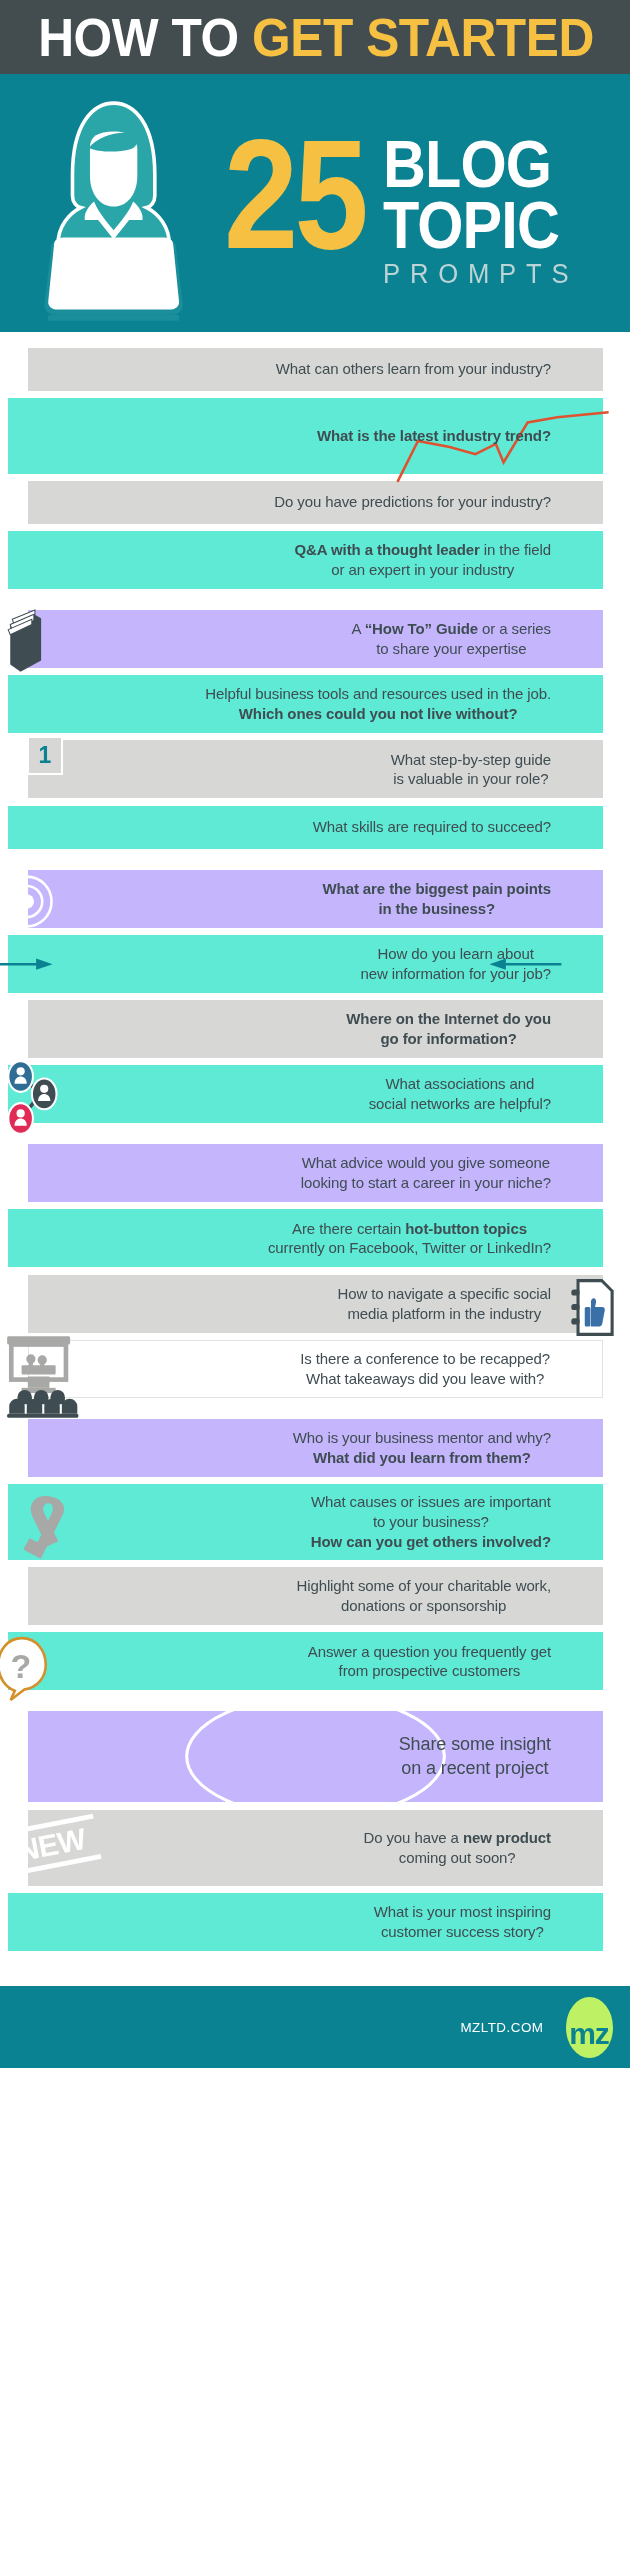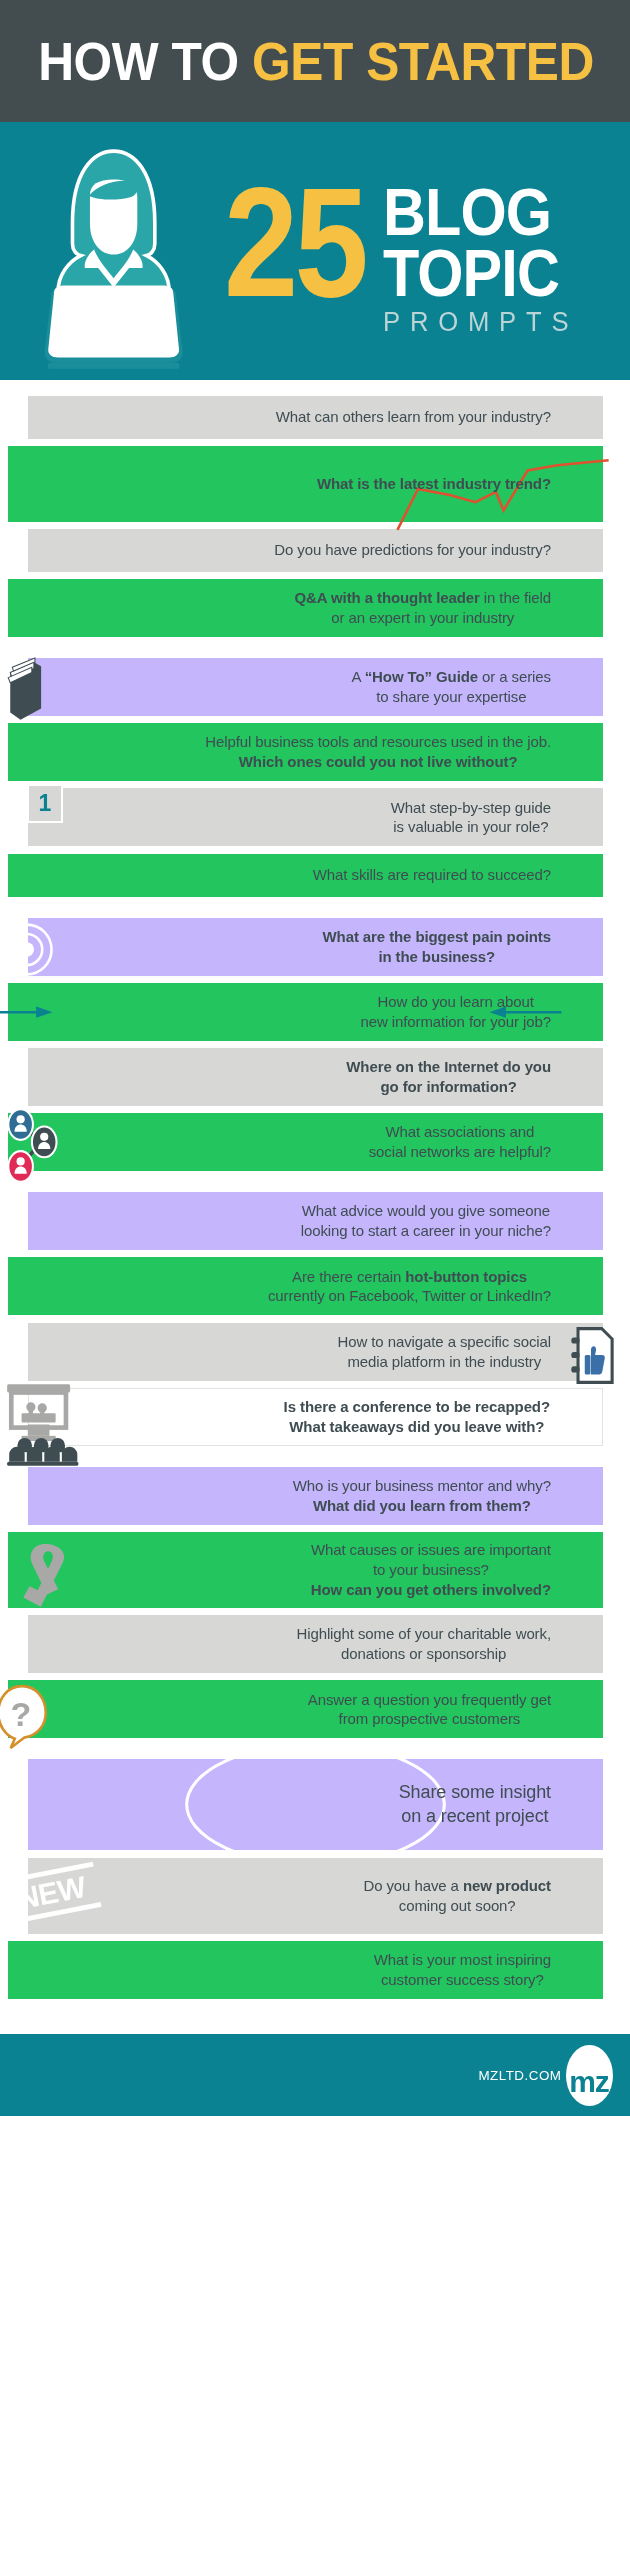--- a/index.html
+++ b/index.html
@@ -7,21 +7,21 @@
   body {
     width: 631px;
     font-family: "Liberation Sans", "DejaVu Sans", sans-serif;
     color: #3f4d52;
     -webkit-font-smoothing: antialiased;
   }
   .page { width: 631px; position: relative; background: #ffffff; }
 
   
   .topbar {
-    height: 122px;
+    height: 74px;
     background: #434d50;
     display: flex;
     align-items: center;
     justify-content: center;
   }
   .topbar-title {
     font-size: 54px;
     line-height: 1;
     font-weight: bold;
     letter-spacing: -0.5px;
@@ -86,52 +86,52 @@
   }
   .row .txt {
     font-size: 15px;
     line-height: 1.32;
     letter-spacing: -0.1px;
     position: relative;
     z-index: 3;
   }
   .row .txt b { font-weight: bold; }
   .bg-dark  { background: #d7d7d5; }
-  .bg-light { background: #22c55e; margin-left: 8px; }
+  .bg-light { background: #5eead4; margin-left: 8px; }
   .bg-mint  { background: #c4b5fd; margin-top: 21px; }
-  .bg-white { background: #ffffff; border: 0.5px solid #e3e3e1; font-weight: bold; }
+  .bg-white { background: #ffffff; border: 0.5px solid #e3e3e1; }
 
   .h-sm  { min-height: 43px; }
   .h-md  { min-height: 58px; }
   .h-lg  { min-height: 76px; }
   .h-xl  { min-height: 91px; }
 
   
   .deco { position: absolute; z-index: 1; pointer-events: none; }
 
   
   .footer {
     height: 82px;
     background: #0a8292;
     display: flex;
     align-items: center;
     justify-content: flex-end;
     padding-right: 18.5px;
-    gap: 4px;
+    gap: 22px;
     margin-top: 23px;
   }
   .footer-url {
     color: #ffffff;
     font-size: 13.4px;
     letter-spacing: 0.5px;
   }
   .mz-logo {
     width: 47px; height: 61px;
     border-radius: 50%;
-    background: #ffffff;
+    background: #bef264;
     display: flex; align-items: center; justify-content: center;
     position: relative;
   }
   .mz-logo span {
     color: #0a8292;
     font-size: 30px;
     font-weight: bold;
     line-height: 1;
     letter-spacing: -1px;
     transform: translateY(7.2px);

